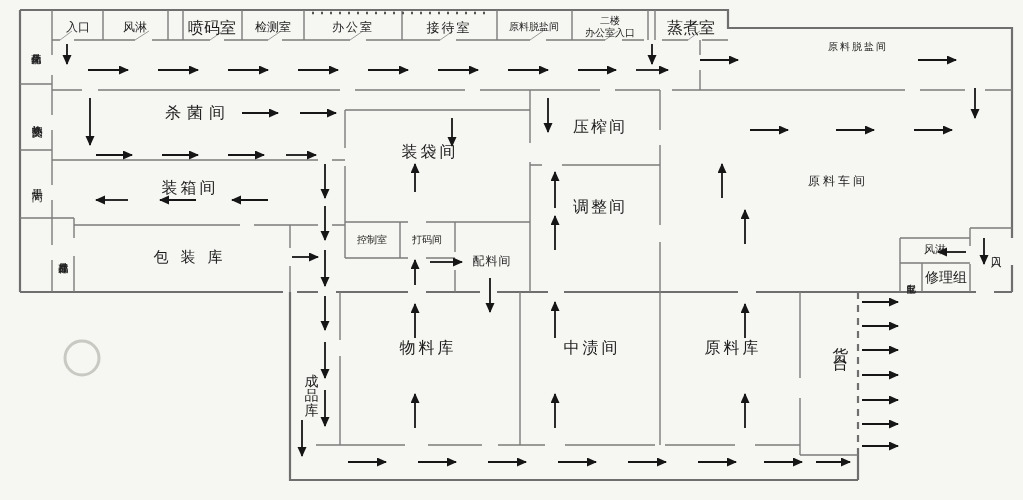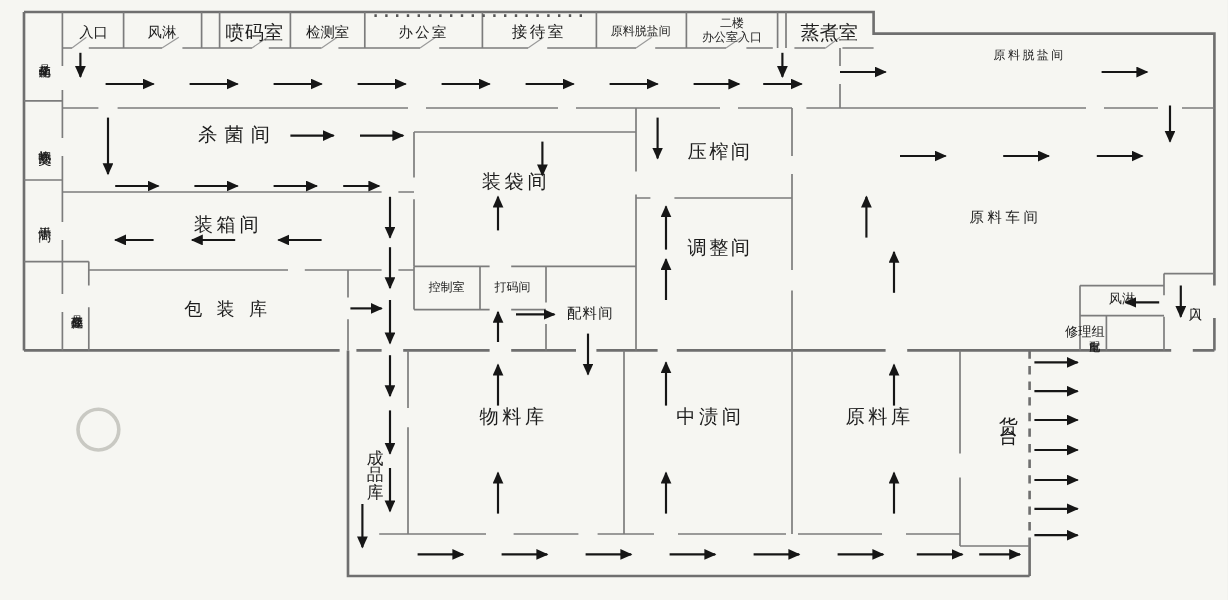--- a/index.html
+++ b/index.html
@@ -190,21 +190,21 @@
   <div class="lbl" style="left:190px;top:188px;letter-spacing:3px">装箱间</div>
   <div class="lbl" style="left:600px;top:207px;letter-spacing:2px">调整间</div>
   <div class="lbl" style="left:372px;top:240px;font-size:10px">控制室</div>
   <div class="lbl" style="left:427px;top:240px;font-size:10px">打码间</div>
   <div class="lbl" style="left:492px;top:262px;font-size:12px;letter-spacing:1px">配料间</div>
   <div class="lbl" style="left:194px;top:258px;font-size:15px;letter-spacing:12px">包装库</div>
 
   <div class="lbl" style="left:935px;top:250px;font-size:11px">风淋</div>
   <div class="lbl v" style="left:995px;top:249px;font-size:11px;letter-spacing:2px">入口</div>
   <div class="lbl v" style="left:911px;top:277px;font-size:9px">配电室</div>
-  <div class="lbl" style="left:904px;top:277px;font-size:11px">修理组</div>
+  <div class="lbl" style="left:946px;top:277px;font-size:14px">修理组</div>
 
   <div class="lbl v" style="left:312px;top:384px;font-size:14px;letter-spacing:14px">成品库</div>
   <div class="lbl" style="left:428px;top:348px;letter-spacing:3px">物料库</div>
   <div class="lbl" style="left:592px;top:348px;letter-spacing:3px">中渍间</div>
   <div class="lbl" style="left:733px;top:348px;letter-spacing:3px">原料库</div>
   <div class="lbl v" style="left:840px;top:342px;letter-spacing:8px">货台</div>
 
 </div>
 
 </body></html>

